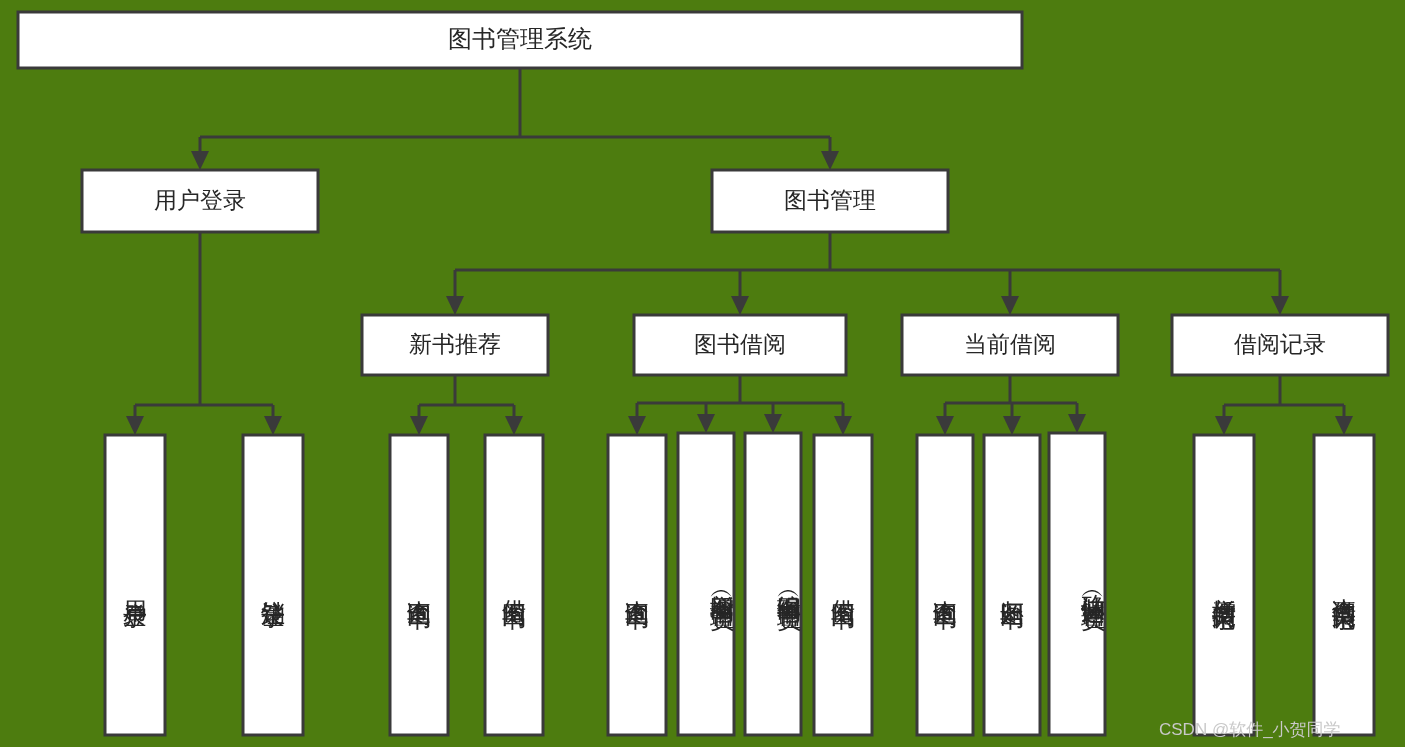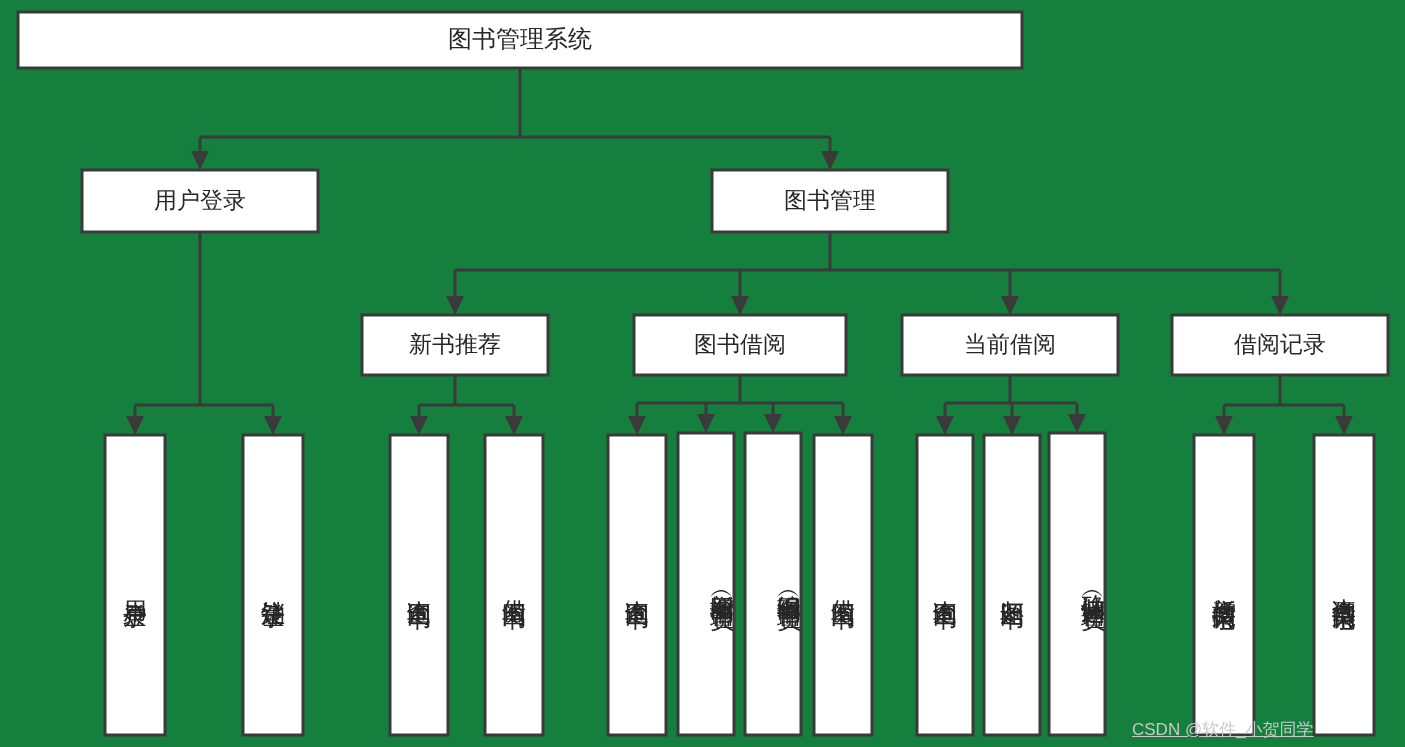--- a/index.html
+++ b/index.html
@@ -8,21 +8,21 @@
     padding: 0;
     background: #ffffff;
   }
   body {
     font-family: "Liberation Sans", "DejaVu Sans", sans-serif;
   }
   #diagram-root {
     position: relative;
     width: 1405px;
     height: 747px;
-    background: #15803d;
+    background: #4d7c0f;
     overflow: hidden;
   }
   svg#tree-svg {
     position: absolute;
     left: 0;
     top: 0;
     width: 1405px;
     height: 747px;
     display: block;
   }
@@ -184,15 +184,15 @@
       <div class="vlabel top" style="left: 678px; top: 437px; width: 56px; height: 294px;">新增图书（管理员）</div>
       <div class="vlabel top" style="left: 745px; top: 437px; width: 56px; height: 294px;">编辑图书（管理员）</div>
       <div class="vlabel center" style="left: 814px; top: 435px; width: 58px; height: 300px;">借阅图书</div>
       <div class="vlabel center" style="left: 917px; top: 435px; width: 56px; height: 300px;">查询图书</div>
       <div class="vlabel center" style="left: 984px; top: 435px; width: 56px; height: 300px;">归还图书</div>
       <div class="vlabel top" style="left: 1049px; top: 437px; width: 56px; height: 294px;">确认归还（管理员）</div>
       <div class="vlabel center" style="left: 1194px; top: 435px; width: 60px; height: 300px;">新增借阅记录</div>
       <div class="vlabel center" style="left: 1314px; top: 435px; width: 60px; height: 300px;">查询借阅记录</div>
     </div>
 
-  <div class="watermark" style="left: 1132px; top: 718px; text-decoration: underline;">CSDN @软件_小贺同学</div>
+  <div class="watermark" style="left: 1159px; top: 718px;">CSDN @软件_小贺同学</div>
 
 </div>
 
 </body></html>

